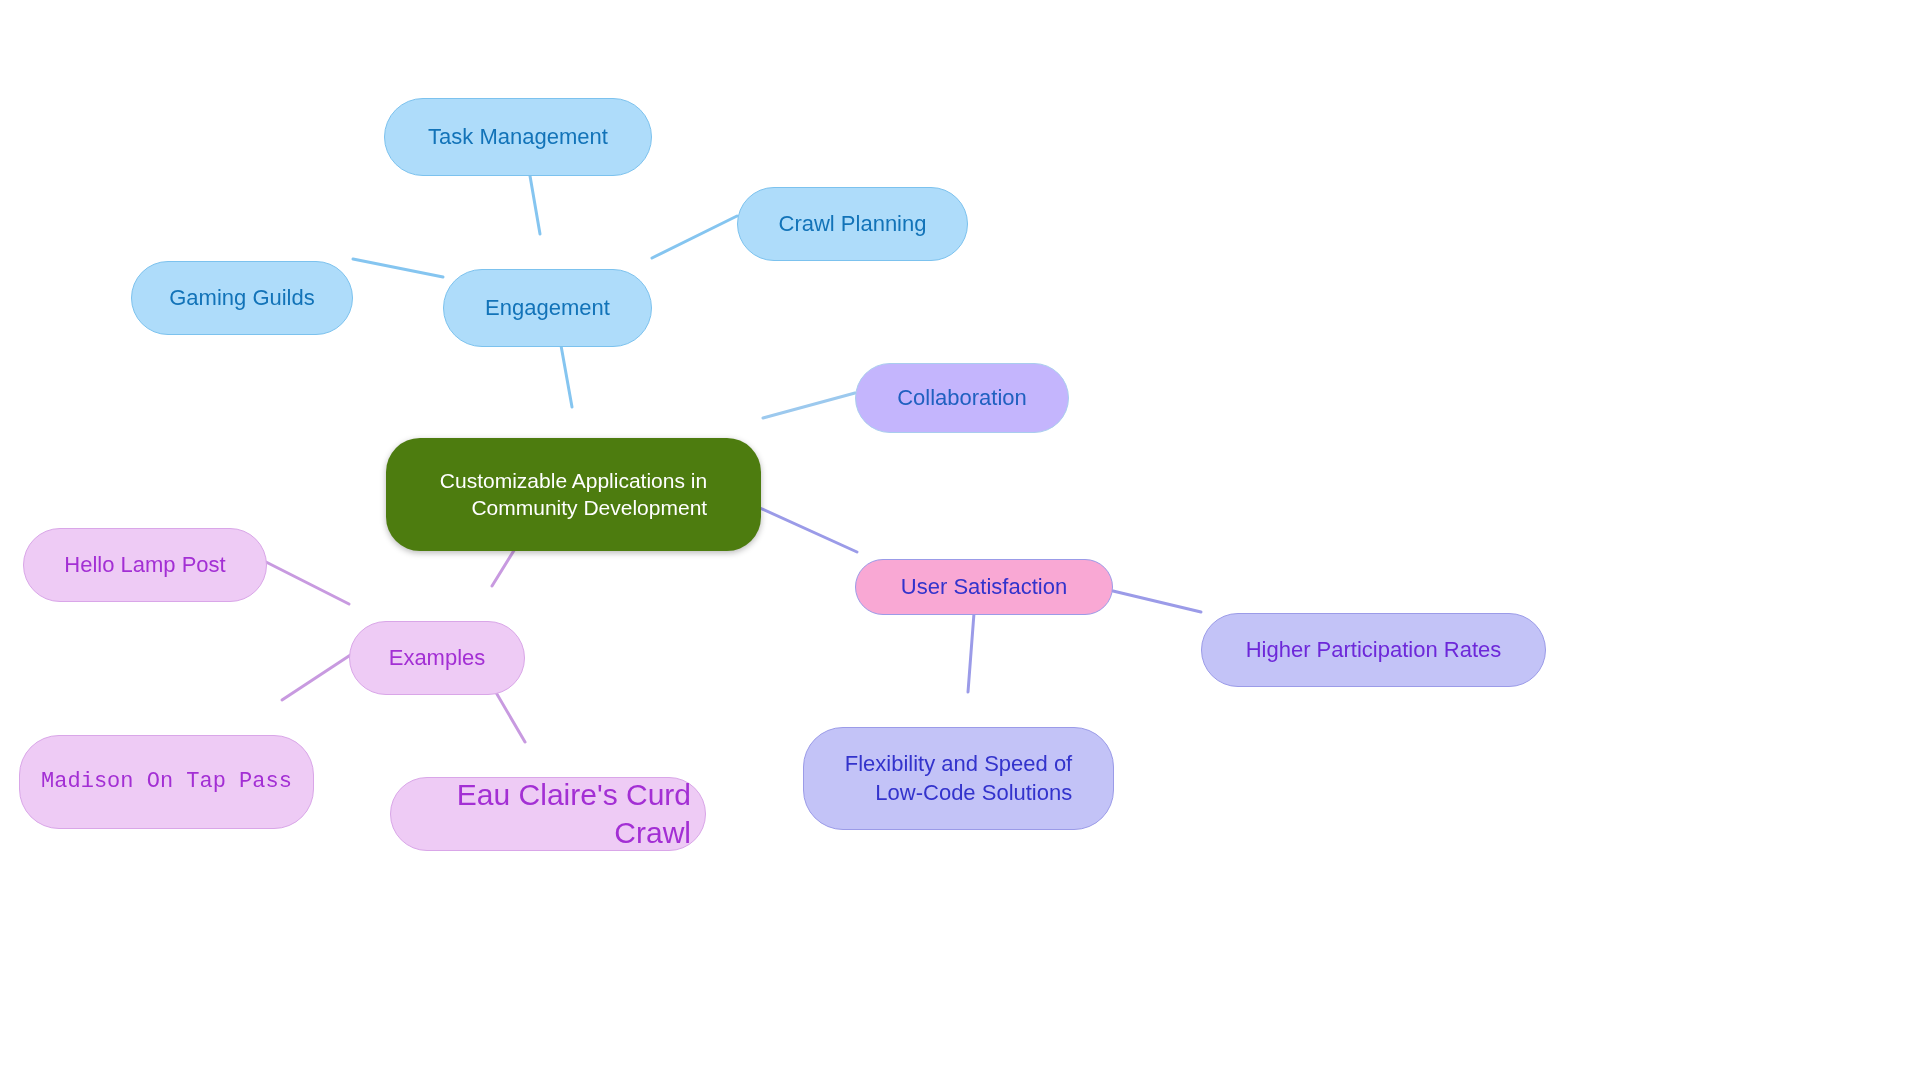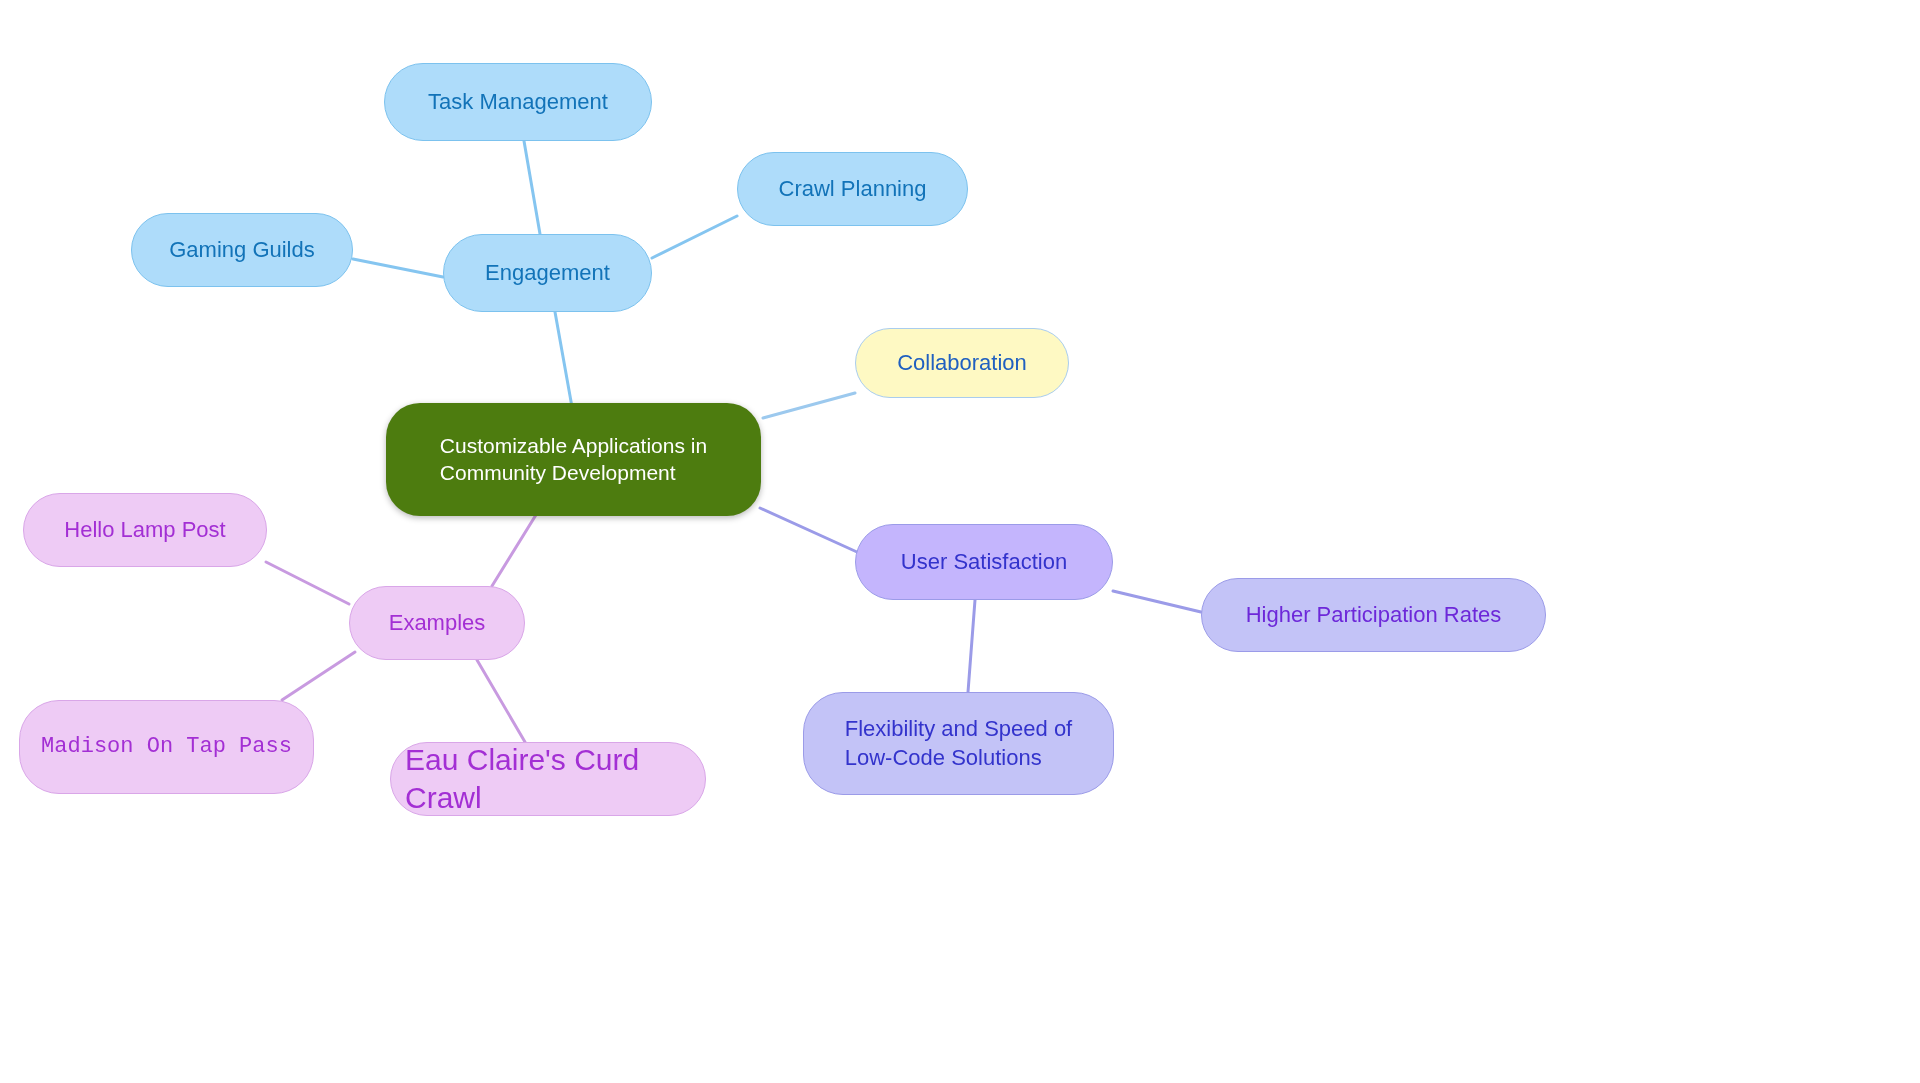--- a/index.html
+++ b/index.html
@@ -24,28 +24,29 @@
     left: 0;
     top: 0;
     width: 1920px;
     height: 1083px;
   }
   .node {
     position: absolute;
     display: flex;
     align-items: center;
     justify-content: center;
-    text-align: left;
+    text-align: right;
     border-radius: 40px;
     border-style: solid;
     border-width: 1.5px;
     line-height: 1.28;
     white-space: pre-line;
     padding: 6px 14px;
     z-index: 3;
+    margin-top: 35px;
   }
   .node-root {
     border-radius: 34px;
     border-width: 0;
     box-shadow: 0 2px 6px rgba(0,0,0,0.28);
     z-index: 4;
   }
 </style>
 </head>
 <body>
@@ -64,23 +65,23 @@
       <line x1="349" y1="604" x2="266" y2="562" stroke="#c89ae0" stroke-width="3" stroke-linecap="round"></line>
       <line x1="355" y1="652" x2="282" y2="700" stroke="#c89ae0" stroke-width="3" stroke-linecap="round"></line>
       <line x1="477" y1="660" x2="525" y2="742" stroke="#c89ae0" stroke-width="3" stroke-linecap="round"></line>
     </svg>
   <div id="node-layer">
       <div class="node node-root" style="left: 386px; top: 403px; width: 375px; height: 113px; background: #4d7c0f; border-color: rgb(13, 17, 23); color: rgb(255, 255, 255); font-size: 21px;">Customizable Applications in
 Community Development</div>
       <div class="node" style="left: 443px; top: 234px; width: 209px; height: 78px; background: rgb(174, 220, 250); border-color: rgb(124, 194, 238); color: rgb(18, 115, 184); font-size: 22px;">Engagement</div>
       <div class="node" style="left: 384px; top: 63px; width: 268px; height: 78px; background: rgb(174, 220, 250); border-color: rgb(124, 194, 238); color: rgb(18, 115, 184); font-size: 22px;">Task Management</div>
       <div class="node" style="left: 737px; top: 152px; width: 231px; height: 74px; background: rgb(174, 220, 250); border-color: rgb(124, 194, 238); color: rgb(18, 115, 184); font-size: 22px;">Crawl Planning</div>
-      <div class="node" style="left: 131px; top: 213px; width: 222px; height: 74px; background: rgb(174, 220, 250); border-color: rgb(124, 194, 238); color: rgb(18, 115, 184); font-size: 22px;">Gaming Guilds</div>
-      <div class="node" style="left: 855px; top: 328px; width: 214px; height: 70px; background: #fef9c3; border-color: rgb(169, 205, 238); color: rgb(32, 96, 192); font-size: 22px;">Collaboration</div>
-      <div class="node" style="left: 855px; top: 524px; width: 258px; height: 76px; background: #c4b5fd; border-color: rgb(155, 155, 232); color: rgb(51, 51, 204); font-size: 22px;">User Satisfaction</div>
+      <div class="node" style="left: 131px; top: 226px; width: 222px; height: 74px; background: rgb(174, 220, 250); border-color: rgb(124, 194, 238); color: rgb(18, 115, 184); font-size: 22px;">Gaming Guilds</div>
+      <div class="node" style="left: 855px; top: 328px; width: 214px; height: 70px; background: #c4b5fd; border-color: rgb(169, 205, 238); color: rgb(32, 96, 192); font-size: 22px;">Collaboration</div>
+      <div class="node" style="left: 855px; top: 524px; width: 258px; height: 56px; background: #f9a8d4; border-color: rgb(155, 155, 232); color: rgb(51, 51, 204); font-size: 22px;">User Satisfaction</div>
       <div class="node" style="left: 1201px; top: 578px; width: 345px; height: 74px; background: rgb(195, 195, 247); border-color: rgb(155, 155, 232); color: #6d28d9; font-size: 22px;">Higher Participation Rates</div>
       <div class="node" style="left: 803px; top: 692px; width: 311px; height: 103px; background: rgb(195, 195, 247); border-color: rgb(155, 155, 232); color: rgb(51, 51, 204); font-size: 22px;">Flexibility and Speed of
 Low-Code Solutions</div>
       <div class="node" style="left: 349px; top: 586px; width: 176px; height: 74px; background: rgb(238, 203, 245); border-color: rgb(217, 166, 232); color: rgb(163, 47, 212); font-size: 22px;">Examples</div>
       <div class="node" style="left: 23px; top: 493px; width: 244px; height: 74px; background: rgb(238, 203, 245); border-color: rgb(217, 166, 232); color: rgb(163, 47, 212); font-size: 22px;">Hello Lamp Post</div>
       <div class="node" style="left: 19px; top: 700px; width: 295px; height: 94px; background: rgb(238, 203, 245); border-color: rgb(217, 166, 232); color: rgb(163, 47, 212); font-size: 22px; font-family: Liberation Mono, monospace;">Madison On Tap Pass</div>
       <div class="node" style="left: 390px; top: 742px; width: 316px; height: 74px; background: rgb(238, 203, 245); border-color: rgb(217, 166, 232); color: rgb(163, 47, 212); font-size: 30px;">Eau Claire's Curd Crawl</div>
     </div>
 </div>
 

